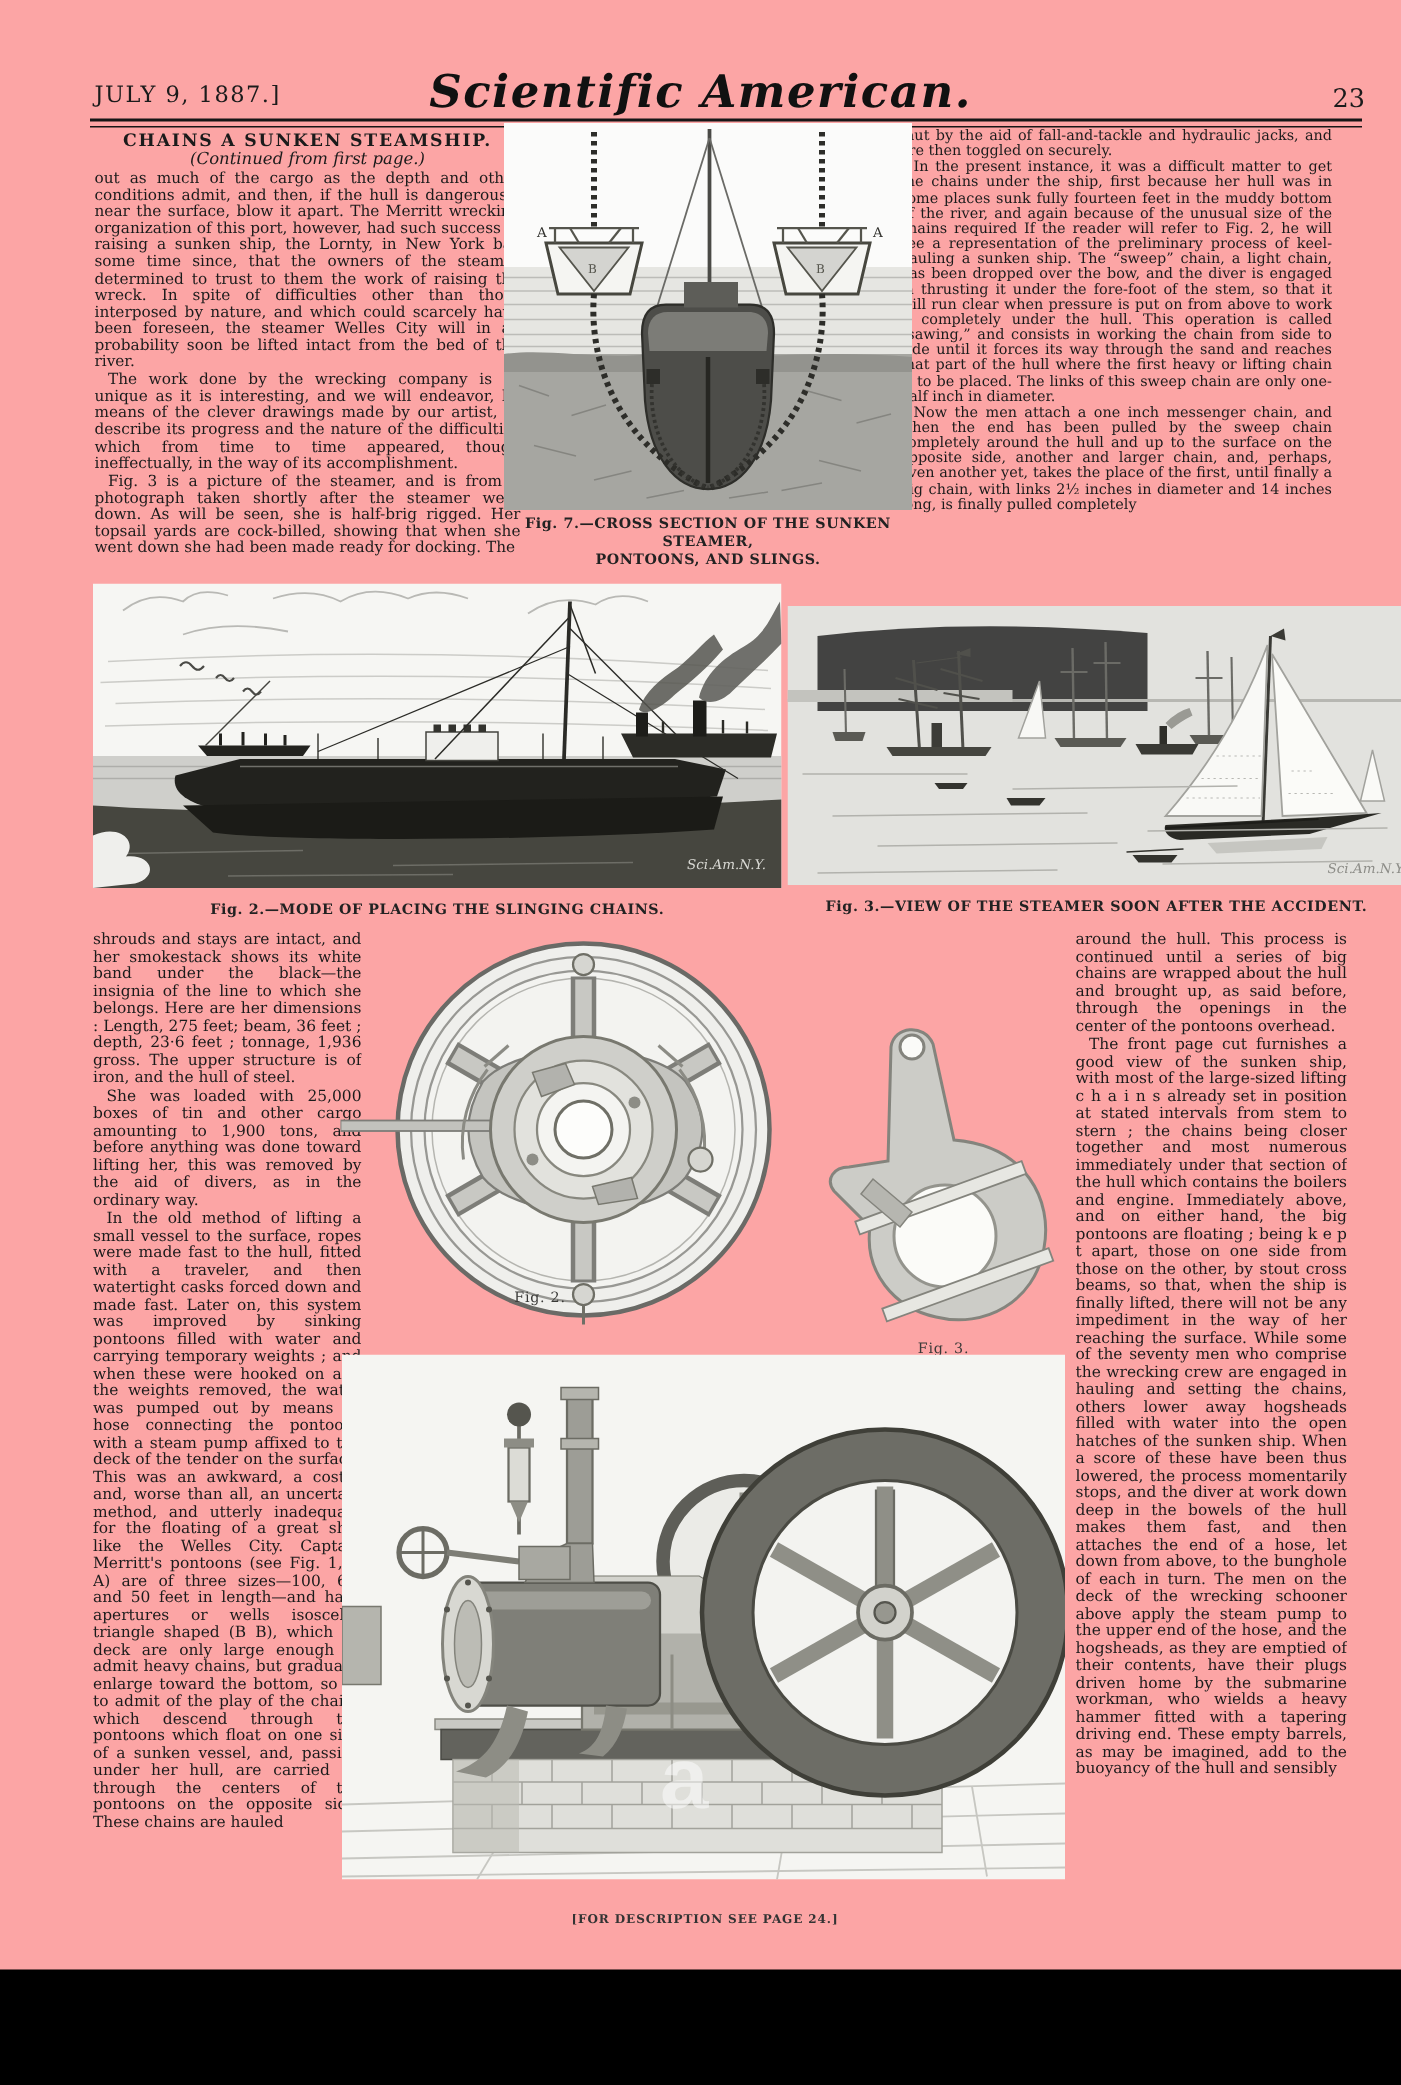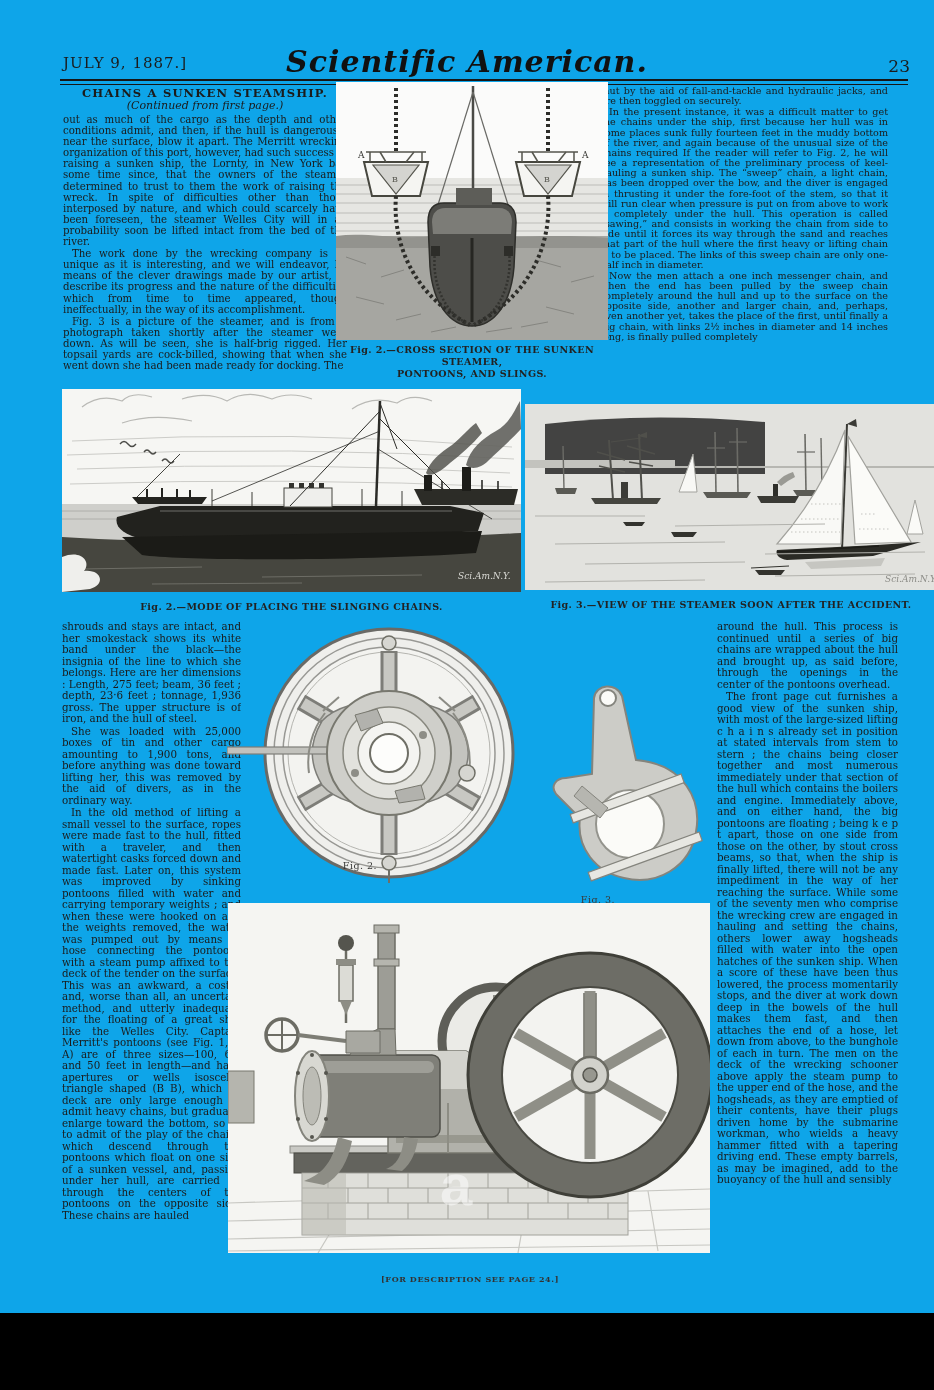--- a/index.html
+++ b/index.html
@@ -1,16 +1,16 @@
 <!DOCTYPE html>
 <html><head>
 <meta charset="utf-8">
 <style>
   html,body{margin:0;padding:0;background:#e9e9e9;}
-  #stage{position:relative;width:934px;height:1390px;background:#0ea5e9;overflow:hidden;
+  #stage{position:relative;width:934px;height:1390px;background:#fca5a5;overflow:hidden;
          font-family:"DejaVu Serif",serif;color:#1b1b1b;}
   .abs{position:absolute;}
   .ctr{text-align:center;}
   .jus{text-align:justify;text-justify:inter-word;}
   .coltext p{margin:0 0 1px 0;text-indent:9px;}
   .coltext p.noindent{text-indent:0;}
   .caption{font-weight:bold;letter-spacing:.4px;color:#222;}
   .figlabel{font-size:9.5px;color:#3a3a38;letter-spacing:.5px;}
   #masthead{width:100%;top:44px;left:0;font-size:30px;font-weight:bold;font-style:italic;
             letter-spacing:1px;color:#111;}
@@ -20,21 +20,21 @@
   #art-title{left:63px;top:86px;width:284px;font-size:11.5px;font-weight:bold;letter-spacing:1.2px;}
   #art-sub{left:63px;top:99px;width:284px;font-size:11px;font-style:italic;}
   #col-ul{left:63px;top:114px;width:284px;height:258px;font-size:10.2px;line-height:11.1px;overflow:hidden;}
   #col-ur{left:600px;top:86px;width:288px;height:296px;font-size:9.6px;line-height:10.15px;overflow:hidden;}
   #col-ll{left:62px;top:621px;width:179px;height:694px;font-size:10.3px;line-height:11.5px;overflow:hidden;}
   #col-lr{left:717px;top:621px;width:181px;height:694px;font-size:10.3px;line-height:11.5px;overflow:hidden;}
   #fig1-cap{left:322px;top:344px;width:300px;font-size:9.5px;line-height:12px;}
   #fig2-cap{left:62px;top:601px;width:459px;font-size:9.5px;}
   #fig3-cap{left:525px;top:599px;width:412px;font-size:9.5px;}
   #mech2-lab{left:300px;top:860px;width:120px;}
-  #mech3-lab{left:540px;top:894px;width:116px;}
+  #mech3-lab{left:571px;top:894px;width:116px;}
   #eng-cap{left:230px;top:1255px;width:480px;font-size:13px;font-weight:bold;letter-spacing:2px;}
   #eng-sub{left:230px;top:1274px;width:480px;font-size:8px;font-weight:bold;letter-spacing:.6px;color:#333;}
   #alamy-bar{left:0;top:1313px;width:934px;height:77px;background:#000;}
   svg text.eng{font-family:"DejaVu Serif",serif;}
 </style>
 </head>
 <body>
 
 <div id="stage">
 
@@ -129,21 +129,21 @@
       <path d="M212,114 C215,150 204,208 138,243"></path>
     </g>
     <g stroke="#33332f" stroke-width="2.5" stroke-dasharray="2 2" fill="none">
       <path d="M99,170 C95,205 112,236 136,243"></path>
       <path d="M173,170 C177,205 160,236 136,243"></path>
     </g>
     <rect x="95" y="164" width="9" height="10" fill="#2d2d29"></rect>
     <rect x="168" y="164" width="9" height="10" fill="#2d2d29"></rect>
   </svg>
   <div class="abs ctr caption" id="fig1-cap">
-    <div>Fig. 2.—CROSS SECTION OF THE SUNKEN STEAMER,</div>
+    <div>Fig. 7.—CROSS SECTION OF THE SUNKEN STEAMER,</div>
     <div>PONTOONS, AND SLINGS.</div>
   </div>
 
   <svg class="abs" style="left:62px;top:389px;" width="459" height="203" viewBox="0 0 459 203">
     <rect width="459" height="203" fill="#f6f6f3"></rect>
 
     <g stroke="#b9b9b5" stroke-width="1.2" fill="none">
       <path d="M20,18 q18,-14 40,-6 q10,-10 30,-4"></path>
       <path d="M120,10 q25,-8 45,2 q20,-12 45,-2 q18,-8 40,0"></path>
       <path d="M290,20 q20,-14 45,-6 q15,-10 35,-2"></path>

